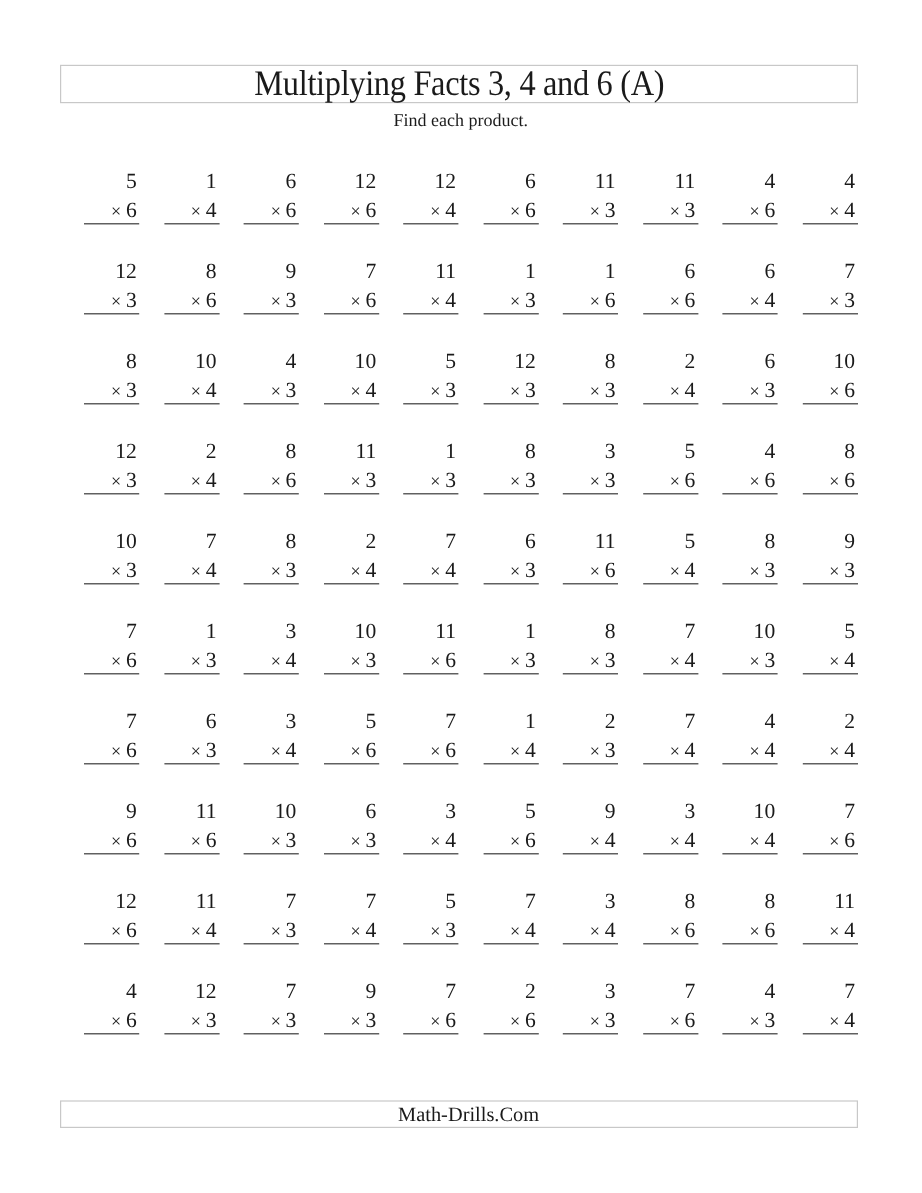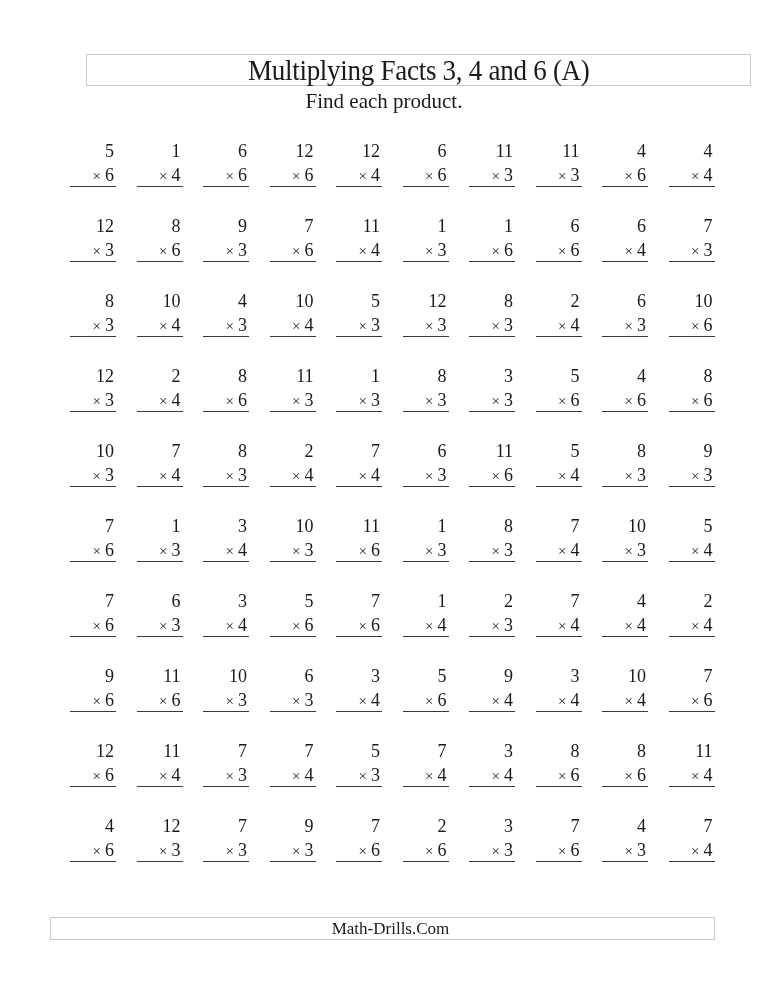--- a/index.html
+++ b/index.html
@@ -19,38 +19,37 @@
       position: absolute;
       left: 50px;
       top: 54px;
       width: 665px;
       height: 32px;
       border: 1px solid #c8c8c8;
       box-sizing: border-box;
       display: flex;
       align-items: center;
       justify-content: center;
-      margin-left: 36px;
     }
     .title {
       font-family: "Liberation Serif", "DejaVu Serif", serif;
       font-size: 30px;
       line-height: 32px;
       letter-spacing: -0.3px;
       transform: scaleX(0.9);
       white-space: nowrap;
     }
     .instructions {
       position: absolute;
       left: 0;
       width: 768px;
       top: 90px;
       text-align: center;
       font-family: "Liberation Serif", "DejaVu Serif", serif;
-      font-size: 21px;
+      font-size: 15px;
       line-height: 22px;
     }
     .grid {
       position: absolute;
       left: 70px;
       top: 138px;
       width: 665px;
       display: grid;
       grid-template-columns: repeat(10, 66.5px);
       grid-auto-rows: 75px;

